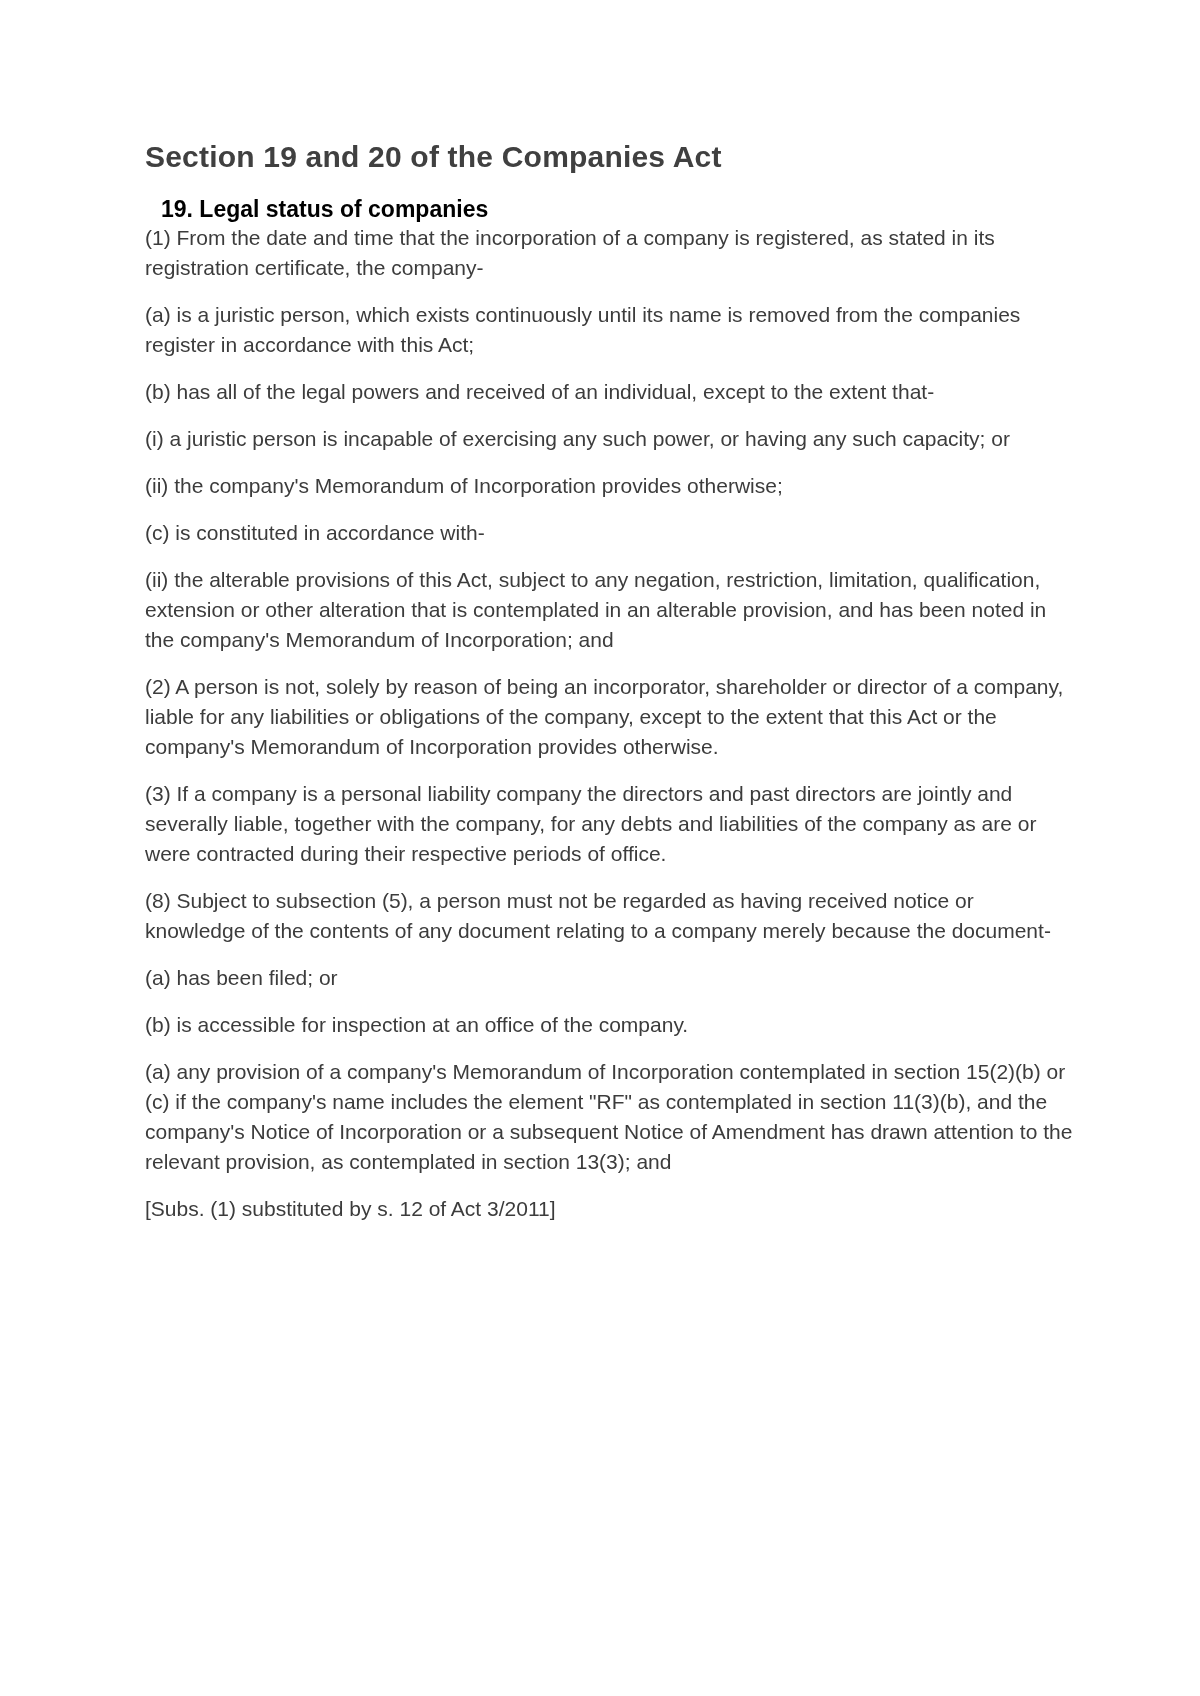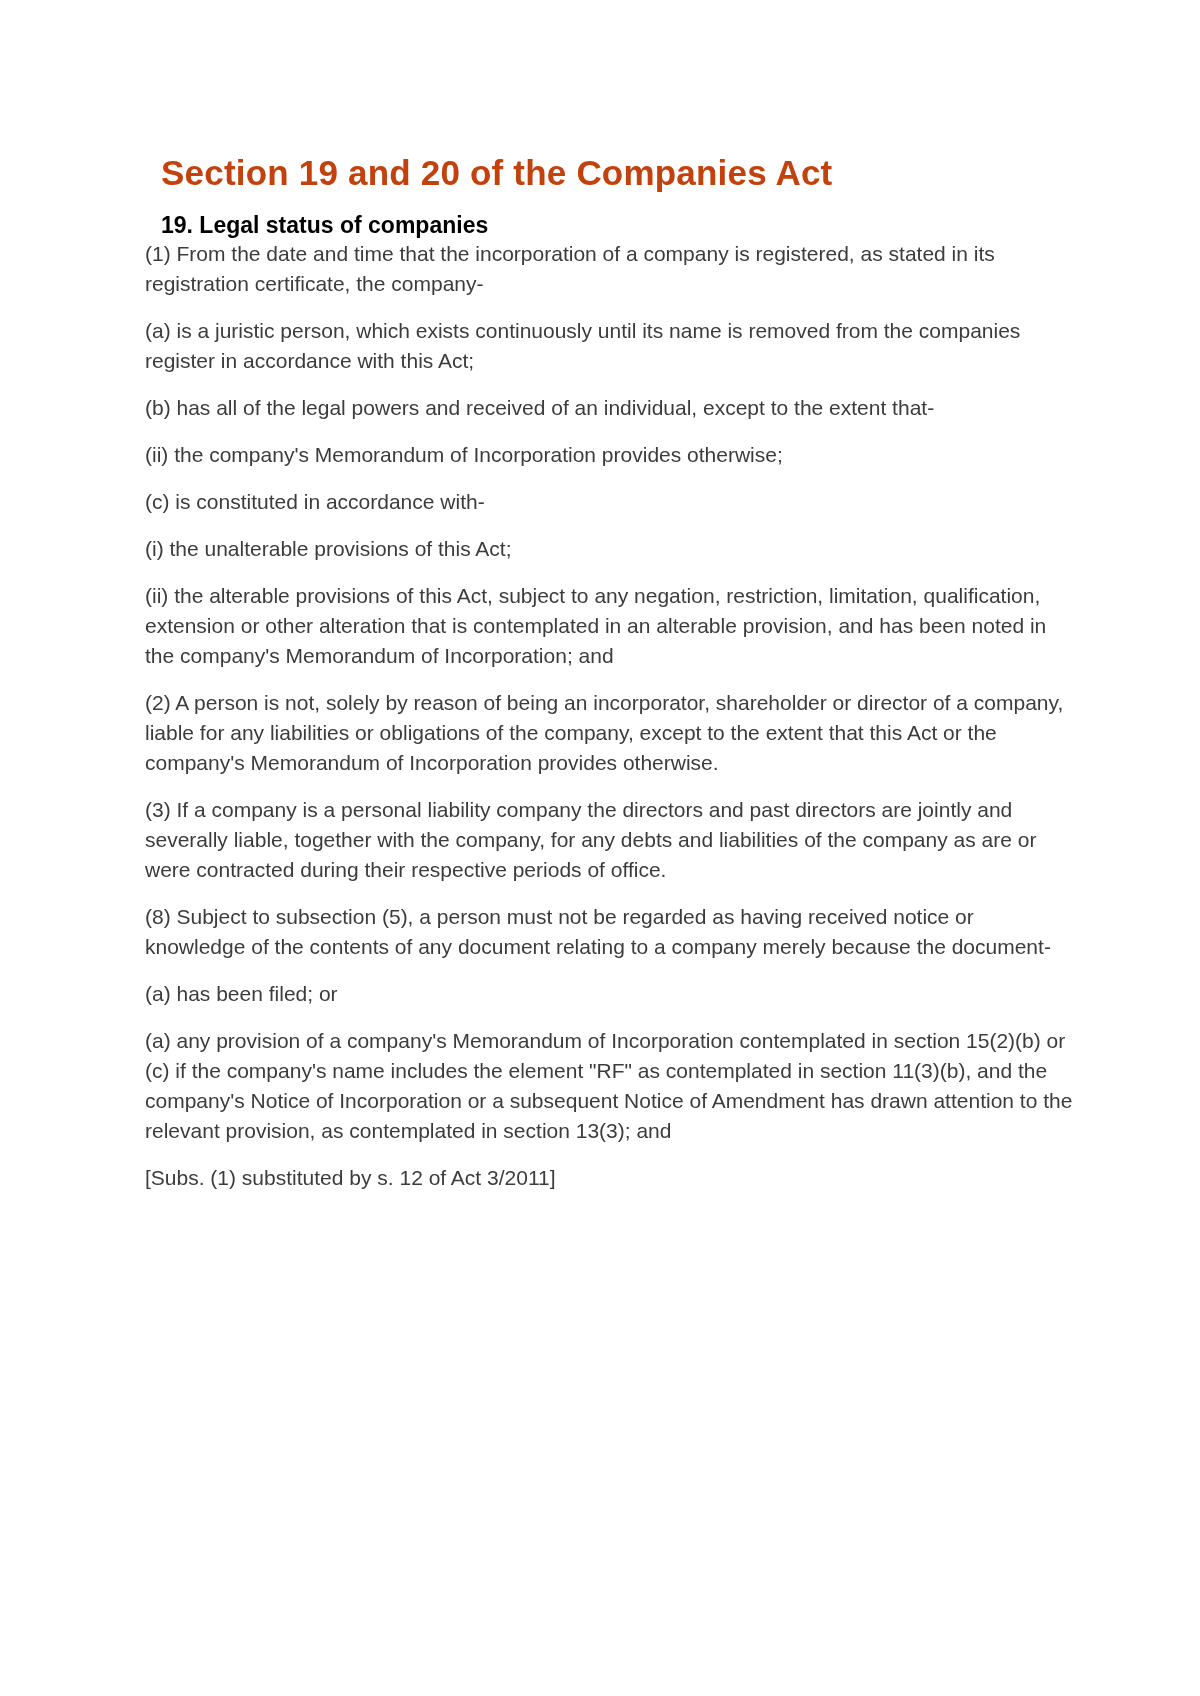--- a/index.html
+++ b/index.html
@@ -19,25 +19,25 @@
     width: 1200px;
     height: 1696px;
     padding: 142px 130px 0 145px;
     background: #ffffff;
     overflow: hidden;
   }
   .content {
     width: 928px;
   }
   h1.doc-title {
-    margin: 16px;
-    font-size: 35px;
+    margin: 0;
+    font-size: 30px;
     line-height: 30px;
     font-weight: bold;
-    color: #c2410c;
+    color: #404040;
     letter-spacing: 0.2px;
   }
   h2.doc-heading {
     margin: 23px 0 0 16px;
     font-size: 23px;
     line-height: 28px;
     font-weight: bold;
     color: #000000;
   }
   p.doc-para {
@@ -53,24 +53,25 @@
 </head>
 <body>
 
 <div class="page">
   <div class="content">
     <h1 class="doc-title">Section 19 and 20 of the Companies Act</h1>
     <h2 class="doc-heading">19. Legal status of companies</h2>
     <p class="doc-para">(1) From the date and time that the incorporation of a company is registered, as stated in its registration certificate, the company-</p>
     <p class="doc-para">(a) is a juristic person, which exists continuously until its name is removed from the companies register in accordance with this Act;</p>
     <p class="doc-para">(b) has all of the legal powers and received of an individual, except to the extent that-</p>
+    <p class="doc-para">(i) a juristic person is incapable of exercising any such power, or having any such capacity; or</p>
     <p class="doc-para">(ii) the company's Memorandum of Incorporation provides otherwise;</p>
     <p class="doc-para">(c) is constituted in accordance with-</p>
-    <p class="doc-para">(i) the unalterable provisions of this Act;</p>
     <p class="doc-para">(ii) the alterable provisions of this Act, subject to any negation, restriction, limitation, qualification, extension or other alteration that is contemplated in an alterable provision, and has been noted in the company's Memorandum of Incorporation; and</p>
     <p class="doc-para">(2) A person is not, solely by reason of being an incorporator, shareholder or director of a company, liable for any liabilities or obligations of the company, except to the extent that this Act or the company's Memorandum of Incorporation provides otherwise.</p>
     <p class="doc-para">(3) If a company is a personal liability company the directors and past directors are jointly and severally liable, together with the company, for any debts and liabilities of the company as are or were contracted during their respective periods of office.</p>
     <p class="doc-para">(8) Subject to subsection (5), a person must not be regarded as having received notice or knowledge of the contents of any document relating to a company merely because the document-</p>
     <p class="doc-para">(a) has been filed; or</p>
+    <p class="doc-para">(b) is accessible for inspection at an office of the company.</p>
     <p class="doc-para">(a) any provision of a company's Memorandum of Incorporation contemplated in section 15(2)(b) or (c) if the company's name includes the element "RF" as contemplated in section 11(3)(b), and the company's Notice of Incorporation or a subsequent Notice of Amendment has drawn attention to the relevant provision, as contemplated in section 13(3); and</p>
     <p class="doc-para">[Subs. (1) substituted by s. 12 of Act 3/2011]</p>
   </div>
 </div>
 
 </body></html>

